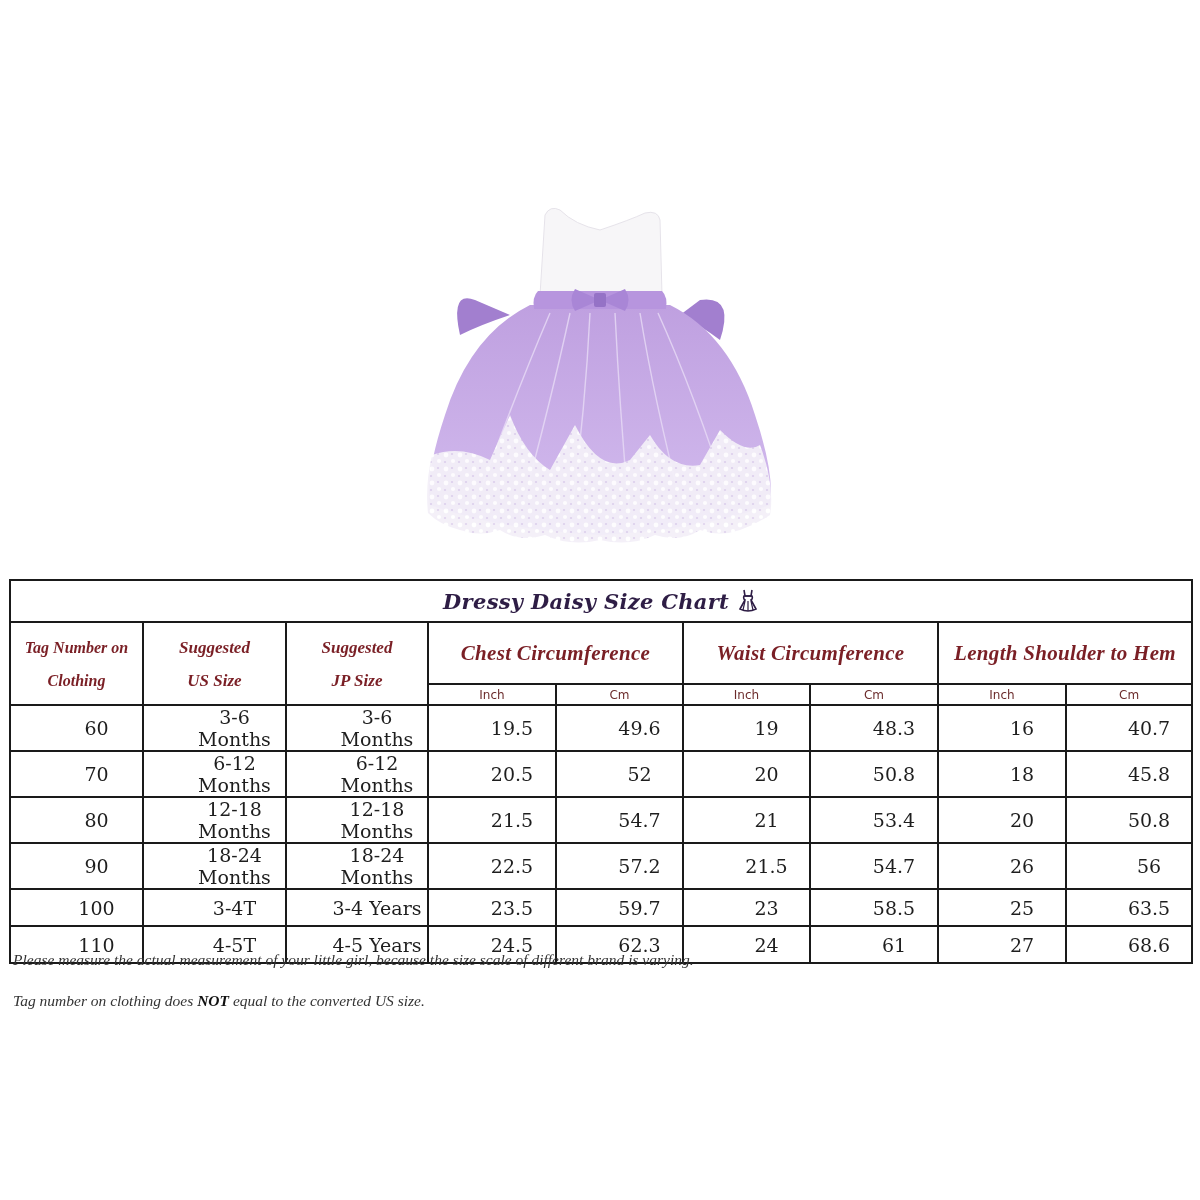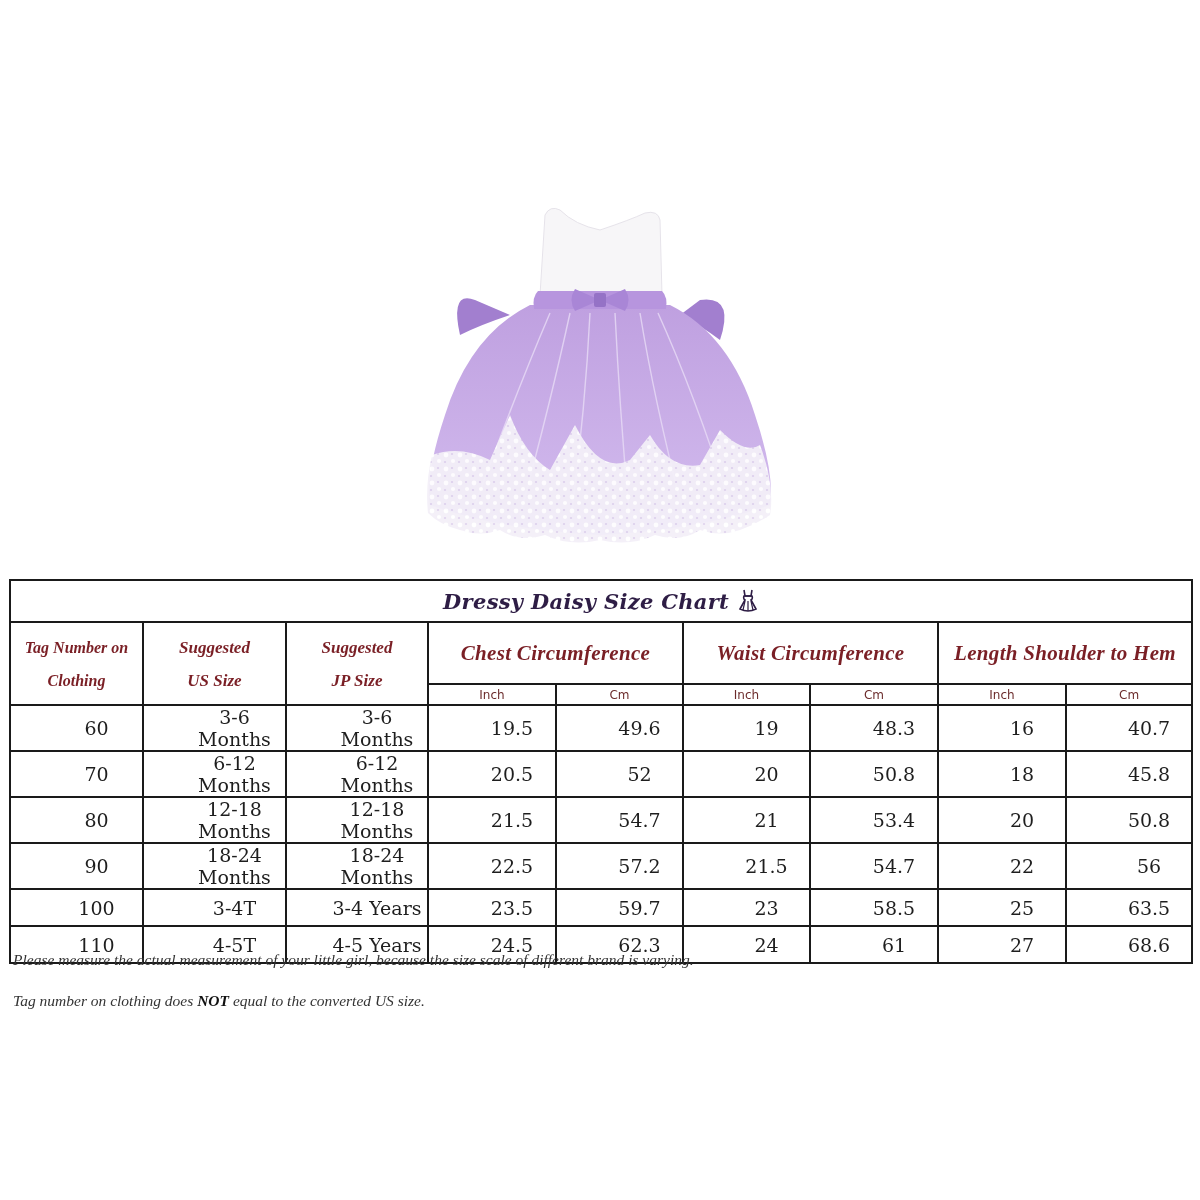--- a/index.html
+++ b/index.html
@@ -170,21 +170,21 @@
     <td>50.8</td>
   </tr>
   <tr class="data-row">
     <td>90</td>
     <td>18-24 Months</td>
     <td>18-24 Months</td>
     <td>22.5</td>
     <td>57.2</td>
     <td>21.5</td>
     <td>54.7</td>
-    <td>22</td>
+    <td>26</td>
     <td>56</td>
   </tr>
   <tr class="data-row">
     <td>100</td>
     <td>3-4T</td>
     <td>3-4 Years</td>
     <td>23.5</td>
     <td>59.7</td>
     <td>23</td>
     <td>58.5</td>

